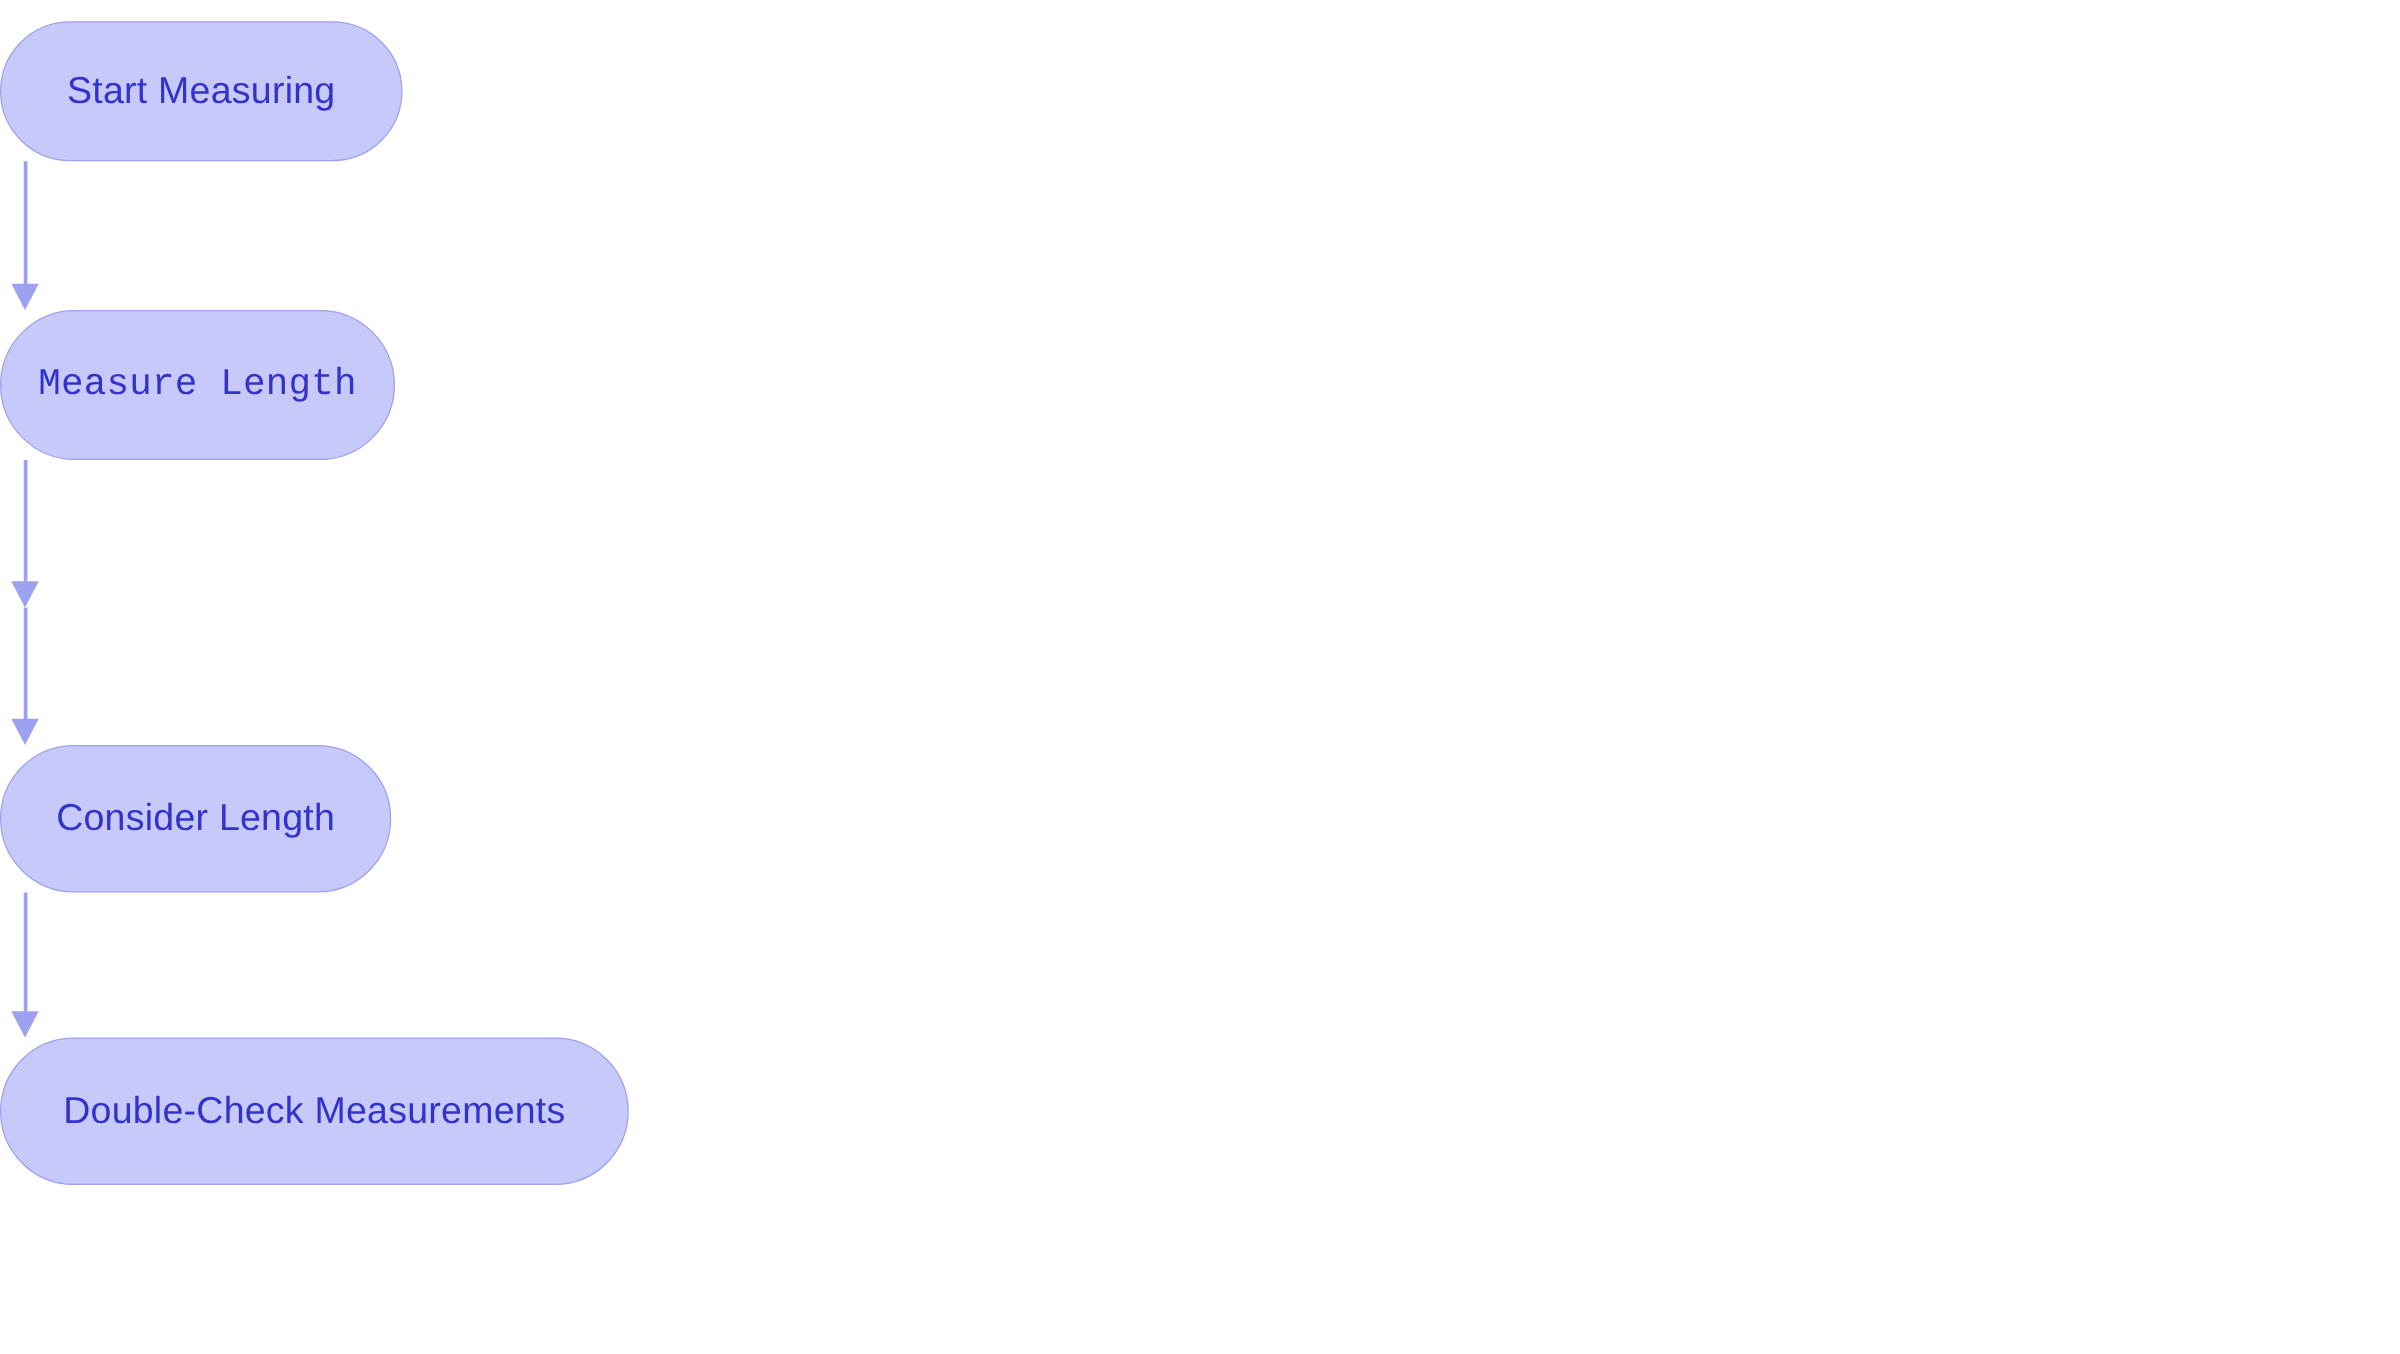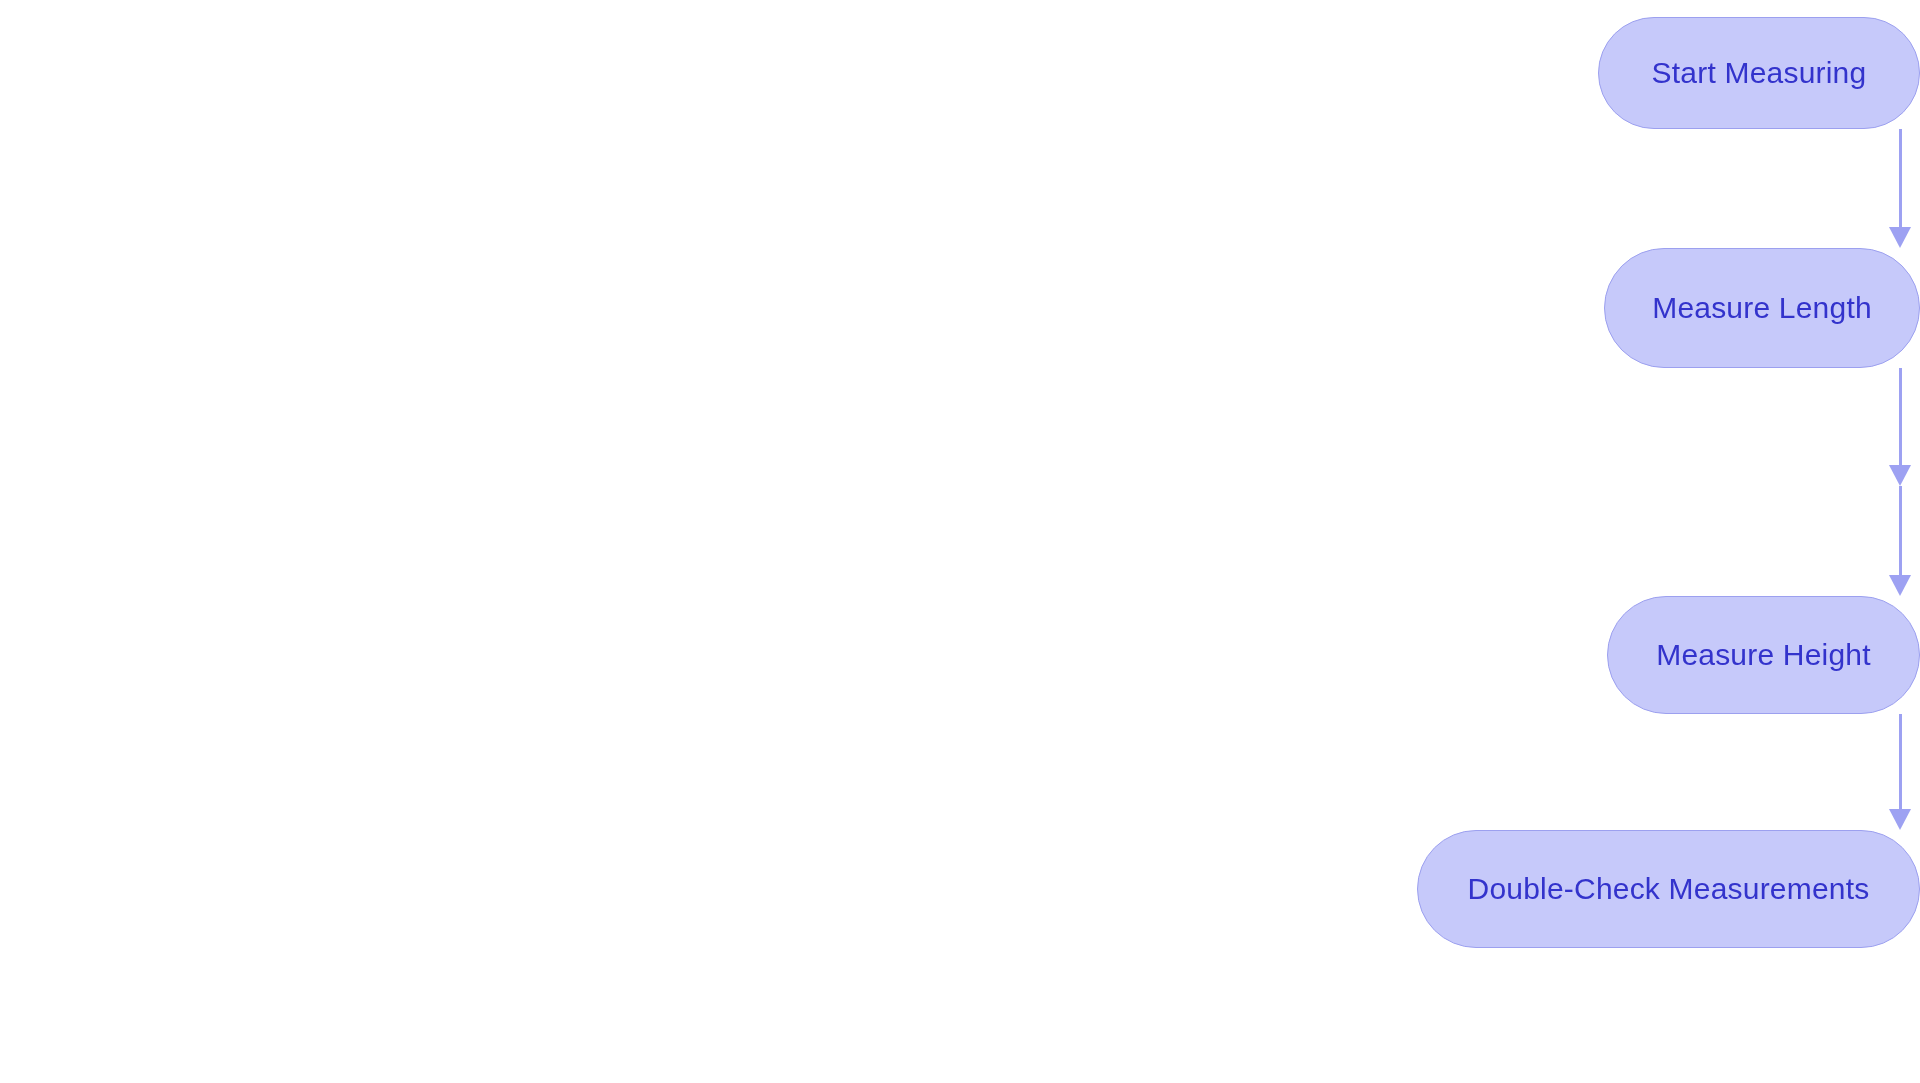--- a/index.html
+++ b/index.html
@@ -23,21 +23,21 @@
   }
 
   .flow-column {
     position: absolute;
     left: 0;
     top: 0;
     width: 1920px;
     height: 1083px;
     display: flex;
     flex-direction: column;
-    align-items: flex-end;
+    align-items: flex-start;
     justify-content: flex-start;
   }
 
   .node {
     box-sizing: border-box;
     display: flex;
     align-items: center;
     justify-content: center;
     background: #c6c9fa;
     border: 1.6px solid #9ca0ef;
@@ -52,21 +52,21 @@
     user-select: none;
   }
 
   .node-label {
     color: #3333cc;
     padding: 0 34px;
   }
 
   
   .node-1 { width: 322px; height: 112px; margin-top: 17px; }
-  .node-2 { width: 316px; height: 120px; }
+  .node-2 { width: 316px; height: 120px; font-family: Liberation Mono, monospace; }
   .node-3 { width: 303px; height: 116px; }
   .node-4 { width: 313px; height: 118px; }
   .node-5 { width: 503px; height: 118px; }
 
   .connector {
     position: relative;
     width: 40px;
     display: flex;
     flex-direction: column;
     align-items: center;
@@ -115,21 +115,21 @@
       <span class="connector-head"></span>
     </div>
 
 
     <div class="connector connector-3">
       <span class="connector-line"></span>
       <span class="connector-head"></span>
     </div>
 
     <div class="node node-4">
-      <span class="node-label">Measure Height</span>
+      <span class="node-label">Consider Length</span>
     </div>
 
     <div class="connector connector-4">
       <span class="connector-line"></span>
       <span class="connector-head"></span>
     </div>
 
     <div class="node node-5">
       <span class="node-label">Double-Check Measurements</span>
     </div>

